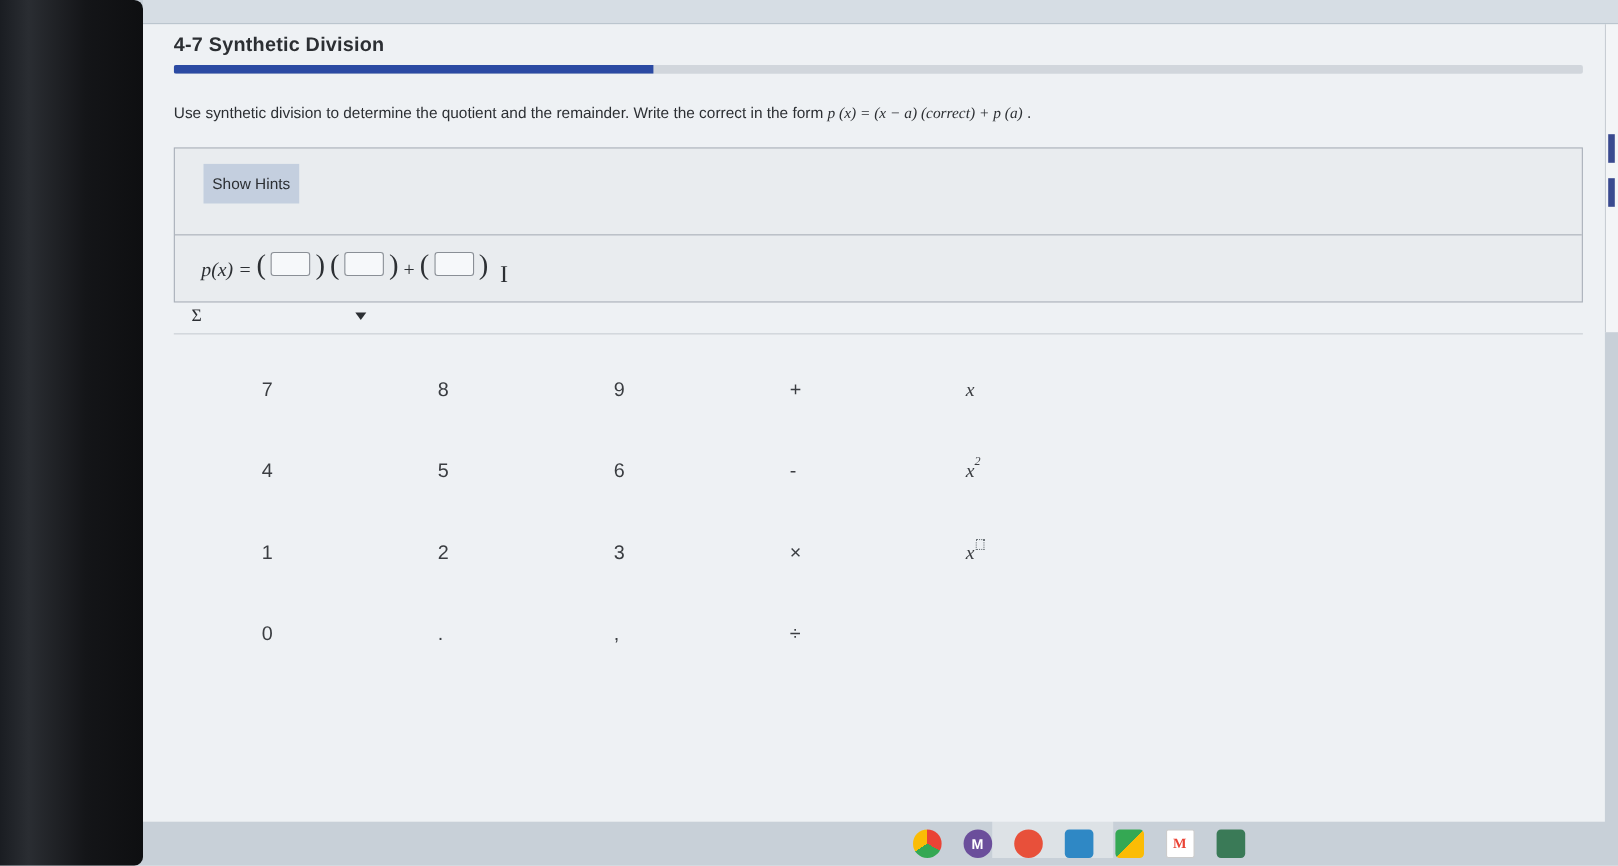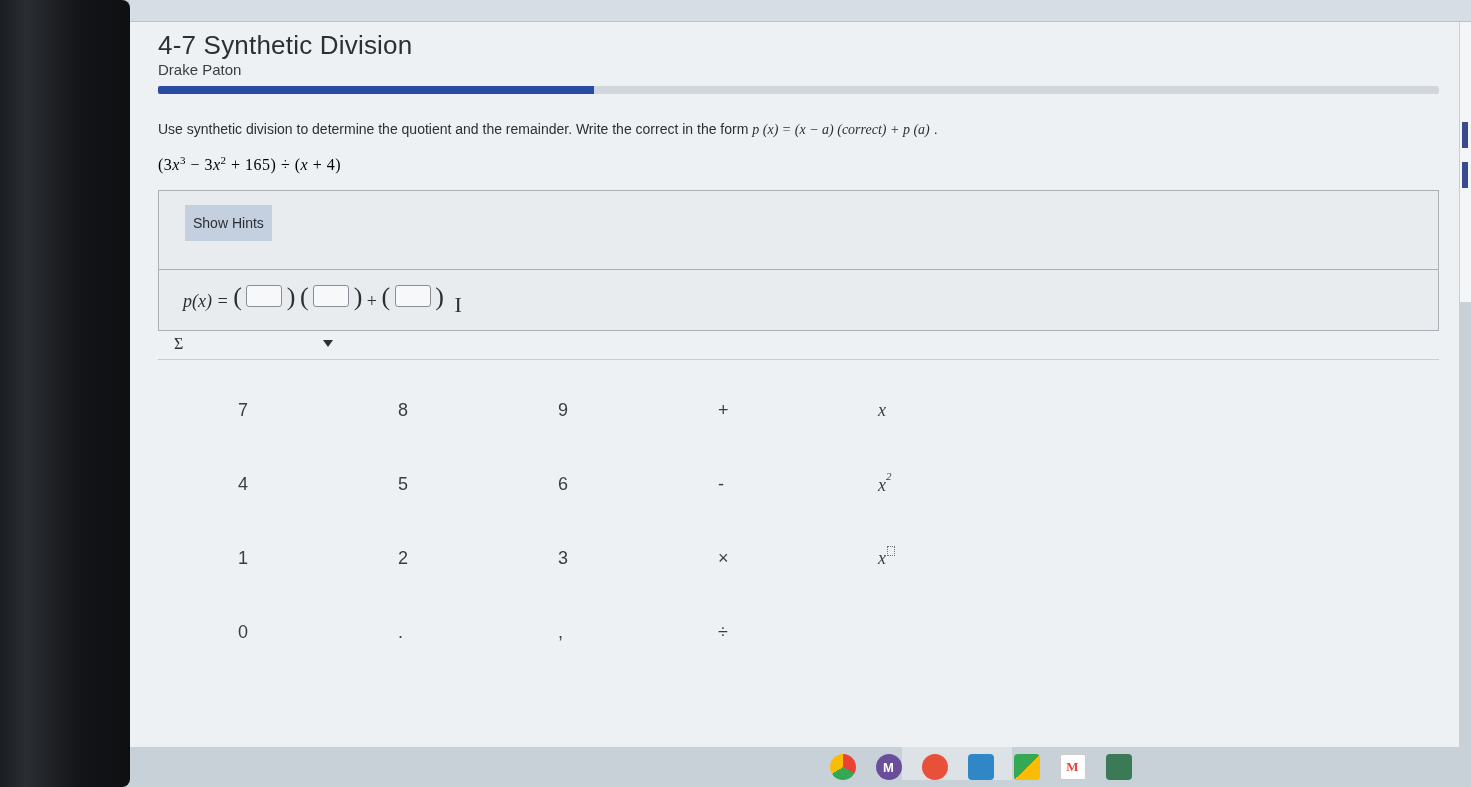--- a/index.html
+++ b/index.html
@@ -26,23 +26,23 @@
       border-bottom: 1px solid #b9c2cb;
     }
     .page {
       position: absolute;
       left: 130px; top: 22px; right: 12px; bottom: 40px;
       background: #eef1f4;
       padding: 8px 20px 0 28px;
     }
     .title-block { margin-bottom: 4px; }
     .title {
-      font-size: 26px;
-      color: #2c2f33;
-      font-weight: 400;
+      font-size: 18px;
+      color: #2c2f33;
+      font-weight: 700;
       letter-spacing: 0.2px;
     }
     .student {
       font-size: 15px;
       color: #3a3d41;
     }
     .progress-rail {
       margin-top: 8px;
       height: 8px;
       background: #d1d6dc;
@@ -211,35 +211,31 @@
 
 <div class="right-sliver">
   <div class="bar" style="top:100px"></div>
   <div class="bar" style="top:140px"></div>
 </div>
 
 <div class="page">
 
   <div class="title-block">
     <div class="title">4-7 Synthetic Division</div>
-    <div class="student">Drake Paton</div>
     <div class="progress-rail">
       <div class="progress-fill"></div>
     </div>
   </div>
 
   <div class="instructions">
     <span>Use synthetic division to determine the quotient and the remainder. Write the correct in the form </span>
     <span class="formula">p (x) = (x − a) (correct) + p (a)</span>
     <span>.</span>
   </div>
 
-  <div class="division-expr">
-    (3<i>x</i><sup>3</sup> − 3<i>x</i><sup>2</sup> + 165) ÷ (<i>x</i> + 4)
-  </div>
 
 
   <div class="answer-panel">
     <div class="hints-row">
       <span class="show-hints">Show Hints</span>
     </div>
     <div class="px-row">
       <span class="ans-wrap">
       <span><i>p</i>(<i>x</i>) =</span>
       <span class="paren">(</span>

